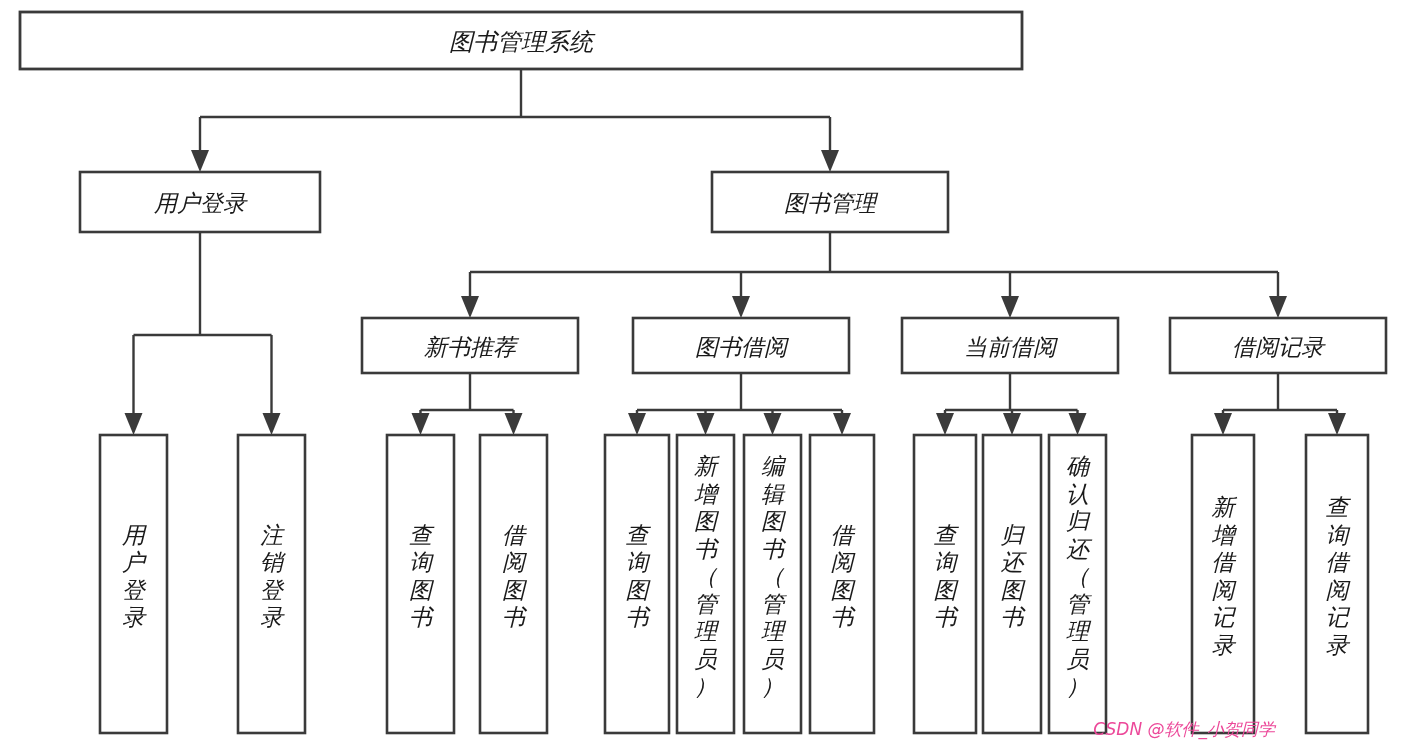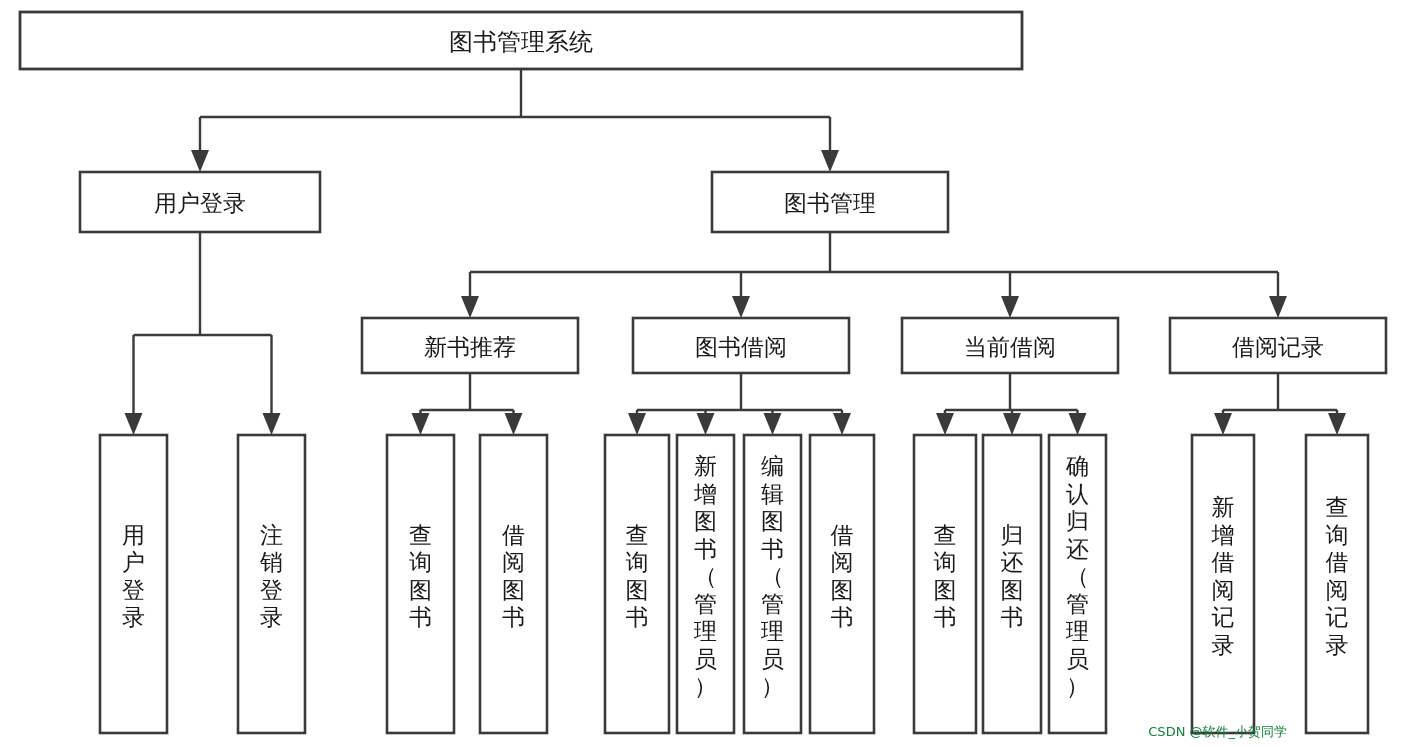--- a/index.html
+++ b/index.html
@@ -12,20 +12,21 @@
     width: 1405px;
     height: 747px;
     overflow: hidden;
     font-family: "DejaVu Sans", "Liberation Sans", sans-serif;
   }
   #diagram-root {
     position: relative;
     width: 1289px;
     height: 747px;
     background: #ffffff;
+    font-style: italic;
   }
   svg.diagram-canvas {
     position: absolute;
     top: 0;
     left: 0;
     width: 1405px;
     height: 747px;
     display: block;
   }
   .node-box {
@@ -57,24 +58,24 @@
     font-size: 24px;
   }
   .leaf-label {
     fill: #1a1a1a;
     font-family: "DejaVu Sans", "Liberation Sans", sans-serif;
     font-size: 23px;
     text-anchor: middle;
   }
   .watermark {
     position: absolute;
-    right: 2px;
+    right: 14px;
     bottom: 6px;
-    color: #15803d;
-    font-size: 13px;
+    color: #ec4899;
+    font-size: 17px;
     font-family: "DejaVu Sans", "Liberation Sans", sans-serif;
     white-space: nowrap;
     user-select: none;
   }
 </style>
 </head>
 <body>
 
 <div id="diagram-root">
   <svg class="diagram-canvas" viewBox="0 0 1405 747">

